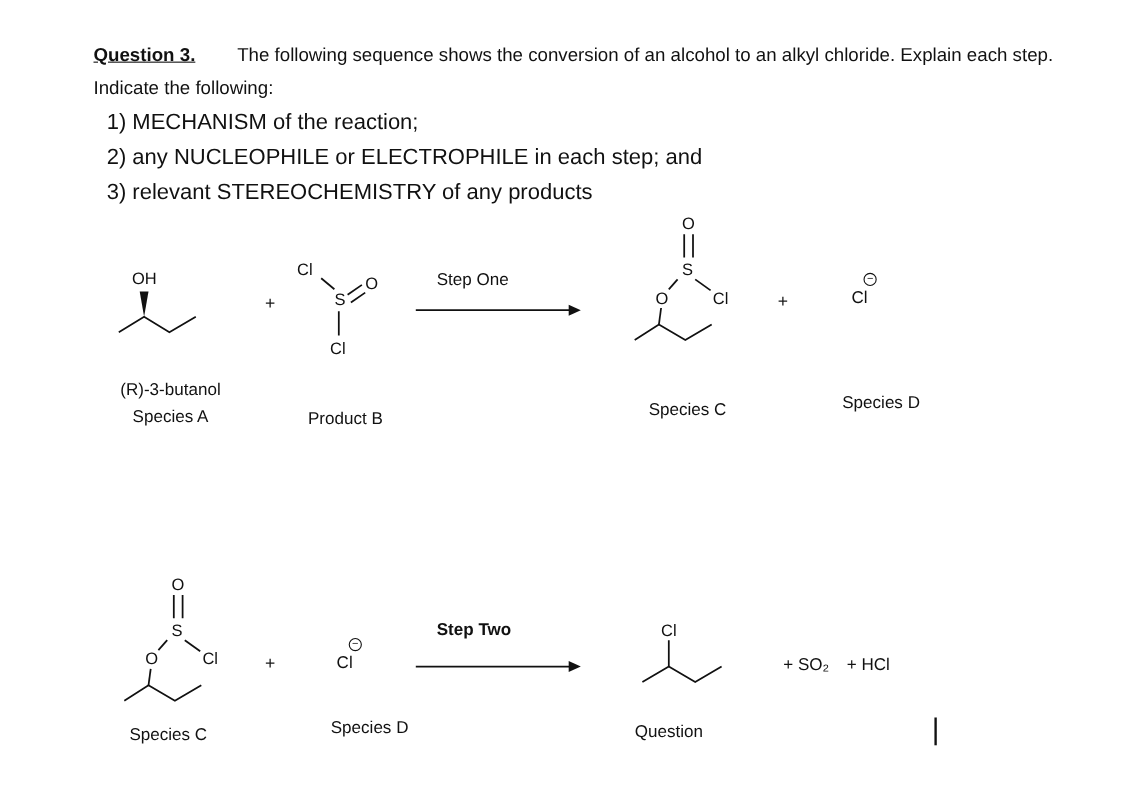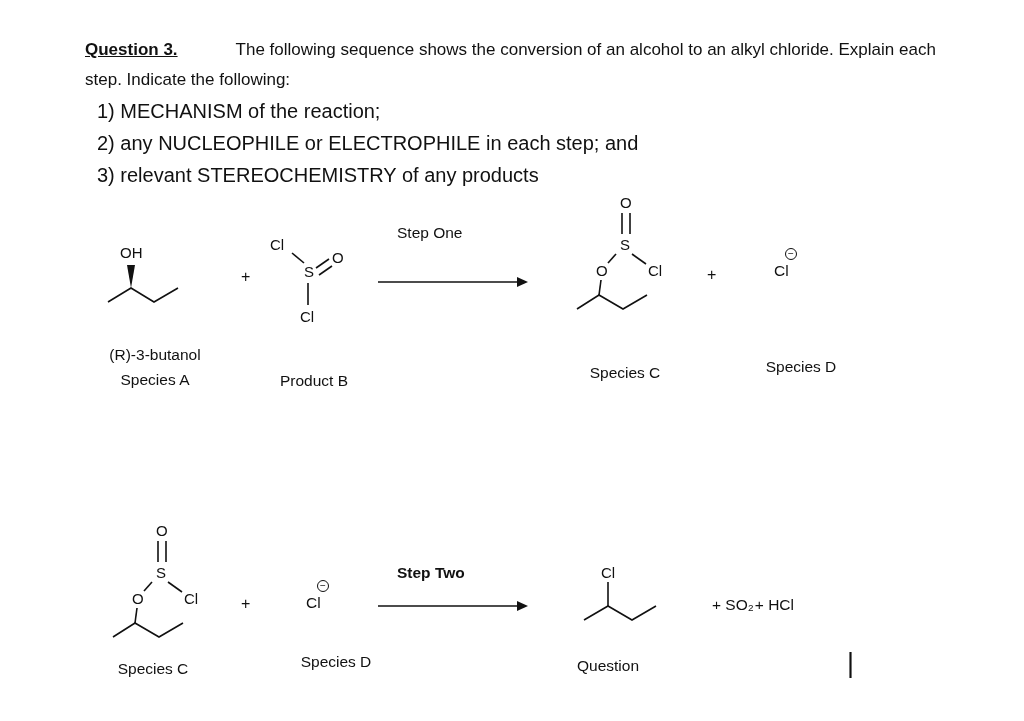--- a/index.html
+++ b/index.html
@@ -7,21 +7,21 @@
   body {
     width:1024px; height:721px; position:relative; overflow:hidden;
     font-family:"Liberation Sans", sans-serif; color:#111;
   }
   .page { position:absolute; inset:0; background:#fff; }
 
   .para {
     position:absolute; left:85px; top:35px; width:880px;
     font-size:17px; line-height:30px;
   }
-  .qlabel { font-weight:bold; text-decoration:underline; margin-right:58px; }
+  .qlabel { font-weight:bold; text-decoration:underline; margin-right:38px; }
 
   .list {
     position:absolute; left:97px; top:95px;
     font-size:20px; line-height:32px;
   }
 
   .plus { position:absolute; font-size:16px; }
   .steplabel { position:absolute; font-size:15.5px; }
   .slabel { position:absolute; font-size:15.5px; text-align:center; line-height:25px; }
 
@@ -35,21 +35,21 @@
   .arrow polygon { fill:#111; }
 
   .chloride { position:absolute; font-size:15.5px; }
   .charge {
     position:absolute; top:-14px; left:11px;
     width:12px; height:12px; border:1px solid #111; border-radius:50%;
     font-size:10px; line-height:10px; text-align:center; display:block;
   }
 
   .byproducts { position:absolute; left:712px; top:596px; font-size:15.5px; }
-  .byproducts .sp2 { margin-left:1px; }
+  .byproducts .sp2 { margin-left:16px; }
 
   .caret { position:absolute; left:847px; top:648px; font-size:27px; font-weight:300; }
 </style>
 </head>
 <body>
 
 <div class="page">
 
   <div class="para">
     <span class="qlabel">Question 3.</span><span>The following sequence shows the conversion of an alcohol to an alkyl chloride. Explain each step. Indicate the following:</span>
@@ -80,21 +80,21 @@
     <line x1="50" y1="36" x2="63" y2="27"></line>
     <line x1="53" y1="43" x2="66" y2="34"></line>
     <text x="66" y="31">O</text>
     <line x1="42" y1="51" x2="42" y2="73"></line>
     <text x="34" y="90">Cl</text>
   </svg>
   <div class="slabel" style="left:258px; top:368px; width:112px;">
     <div>Product B</div>
   </div>
 
-  <div class="steplabel" style="left:397px; top:224px;">Step One</div>
+  <div class="steplabel" style="left:397px; top:246px;">Step One</div>
   <svg class="arrow" style="left:377px; top:274px;" width="152" height="16" viewBox="0 0 152 16">
     <line x1="1" y1="8" x2="141" y2="8"></line>
     <polygon points="140,3 151,8 140,13"></polygon>
   </svg>
 
   <svg class="mol" style="left:572px; top:192px;" width="120" height="130" viewBox="0 0 120 130">
     <text x="48" y="16">O</text>
     <line x1="50" y1="21" x2="50" y2="42"></line>
     <line x1="58" y1="21" x2="58" y2="42"></line>
     <text x="48" y="58">S</text>

